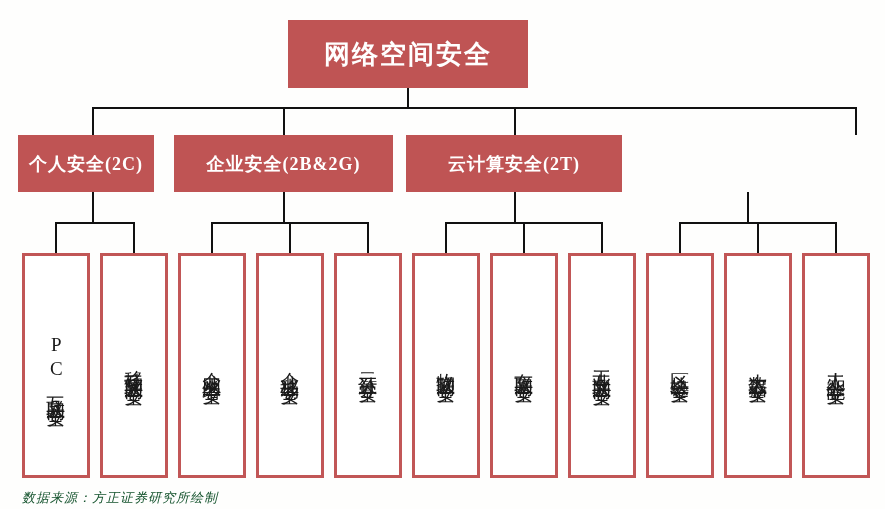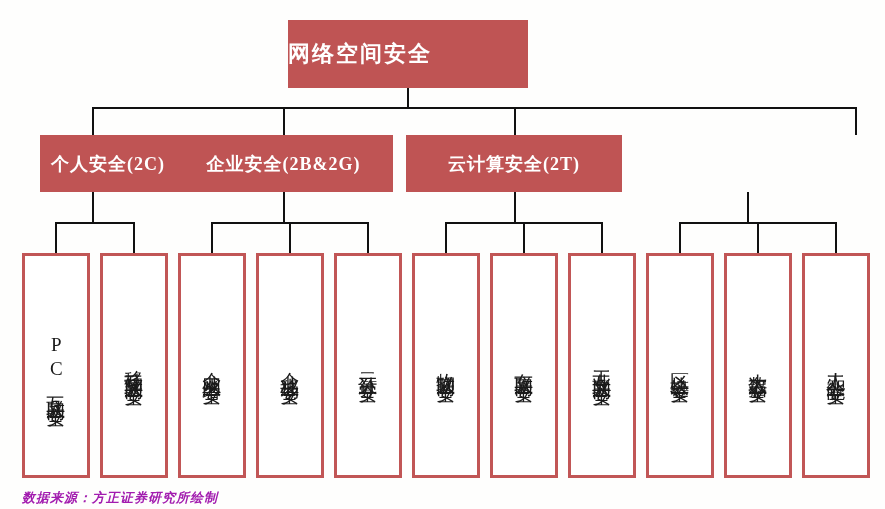--- a/index.html
+++ b/index.html
@@ -28,21 +28,22 @@
   .node-root {
     position: absolute;
     left: 288px;
     top: 20px;
     width: 240px;
     height: 68px;
     background: #bf5454;
     color: #ffffff;
     display: flex;
     align-items: center;
-    font-size: 22px;
+    justify-content: center;
+    font-size: 26px;
     font-weight: bold;
     letter-spacing: 2px;
     box-sizing: border-box;
   }
 
   
   .node-l2 {
     position: absolute;
     top: 135px;
     height: 57px;
@@ -83,43 +84,43 @@
     text-align: center;
   }
 
   
   .footer-note {
     position: absolute;
     left: 22px;
     top: 489px;
     font-size: 13px;
     font-style: italic;
-    font-weight: bold;
-    color: #a21caf;
+    font-weight: normal;
+    color: #14532d;
     letter-spacing: 1px;
     white-space: nowrap;
   }
 </style>
 </head>
 <body>
 
 <div id="canvas">
 
   <div class="node-root">
     <span>网络空间安全</span>
   </div>
 
   <div class="line line-v" style="left:407px; top:88px; height:19px;"></div>
   <div class="line line-h" style="left:92px; top:107px; width:764px;"></div>
   <div class="line line-v" style="left:92px; top:107px; height:28px;"></div>
   <div class="line line-v" style="left:283px; top:107px; height:28px;"></div>
   <div class="line line-v" style="left:514px; top:107px; height:28px;"></div>
   <div class="line line-v" style="left:855px; top:107px; height:28px;"></div>
 
-  <div class="node-l2" style="left:40px; width:136px;">
+  <div class="node-l2" style="left:18px; width:136px;">
     <span>个人安全(2C)</span>
   </div>
   <div class="node-l2" style="left:174px; width:219px;justify-content:center;">
     <span>企业安全(2B&amp;2G)</span>
   </div>
   <div class="node-l2" style="left:406px; width:216px;">
     <span>云计算安全(2T)</span>
   </div>
 
   <div class="line line-v" style="left:92px; top:192px; height:32px;"></div>

